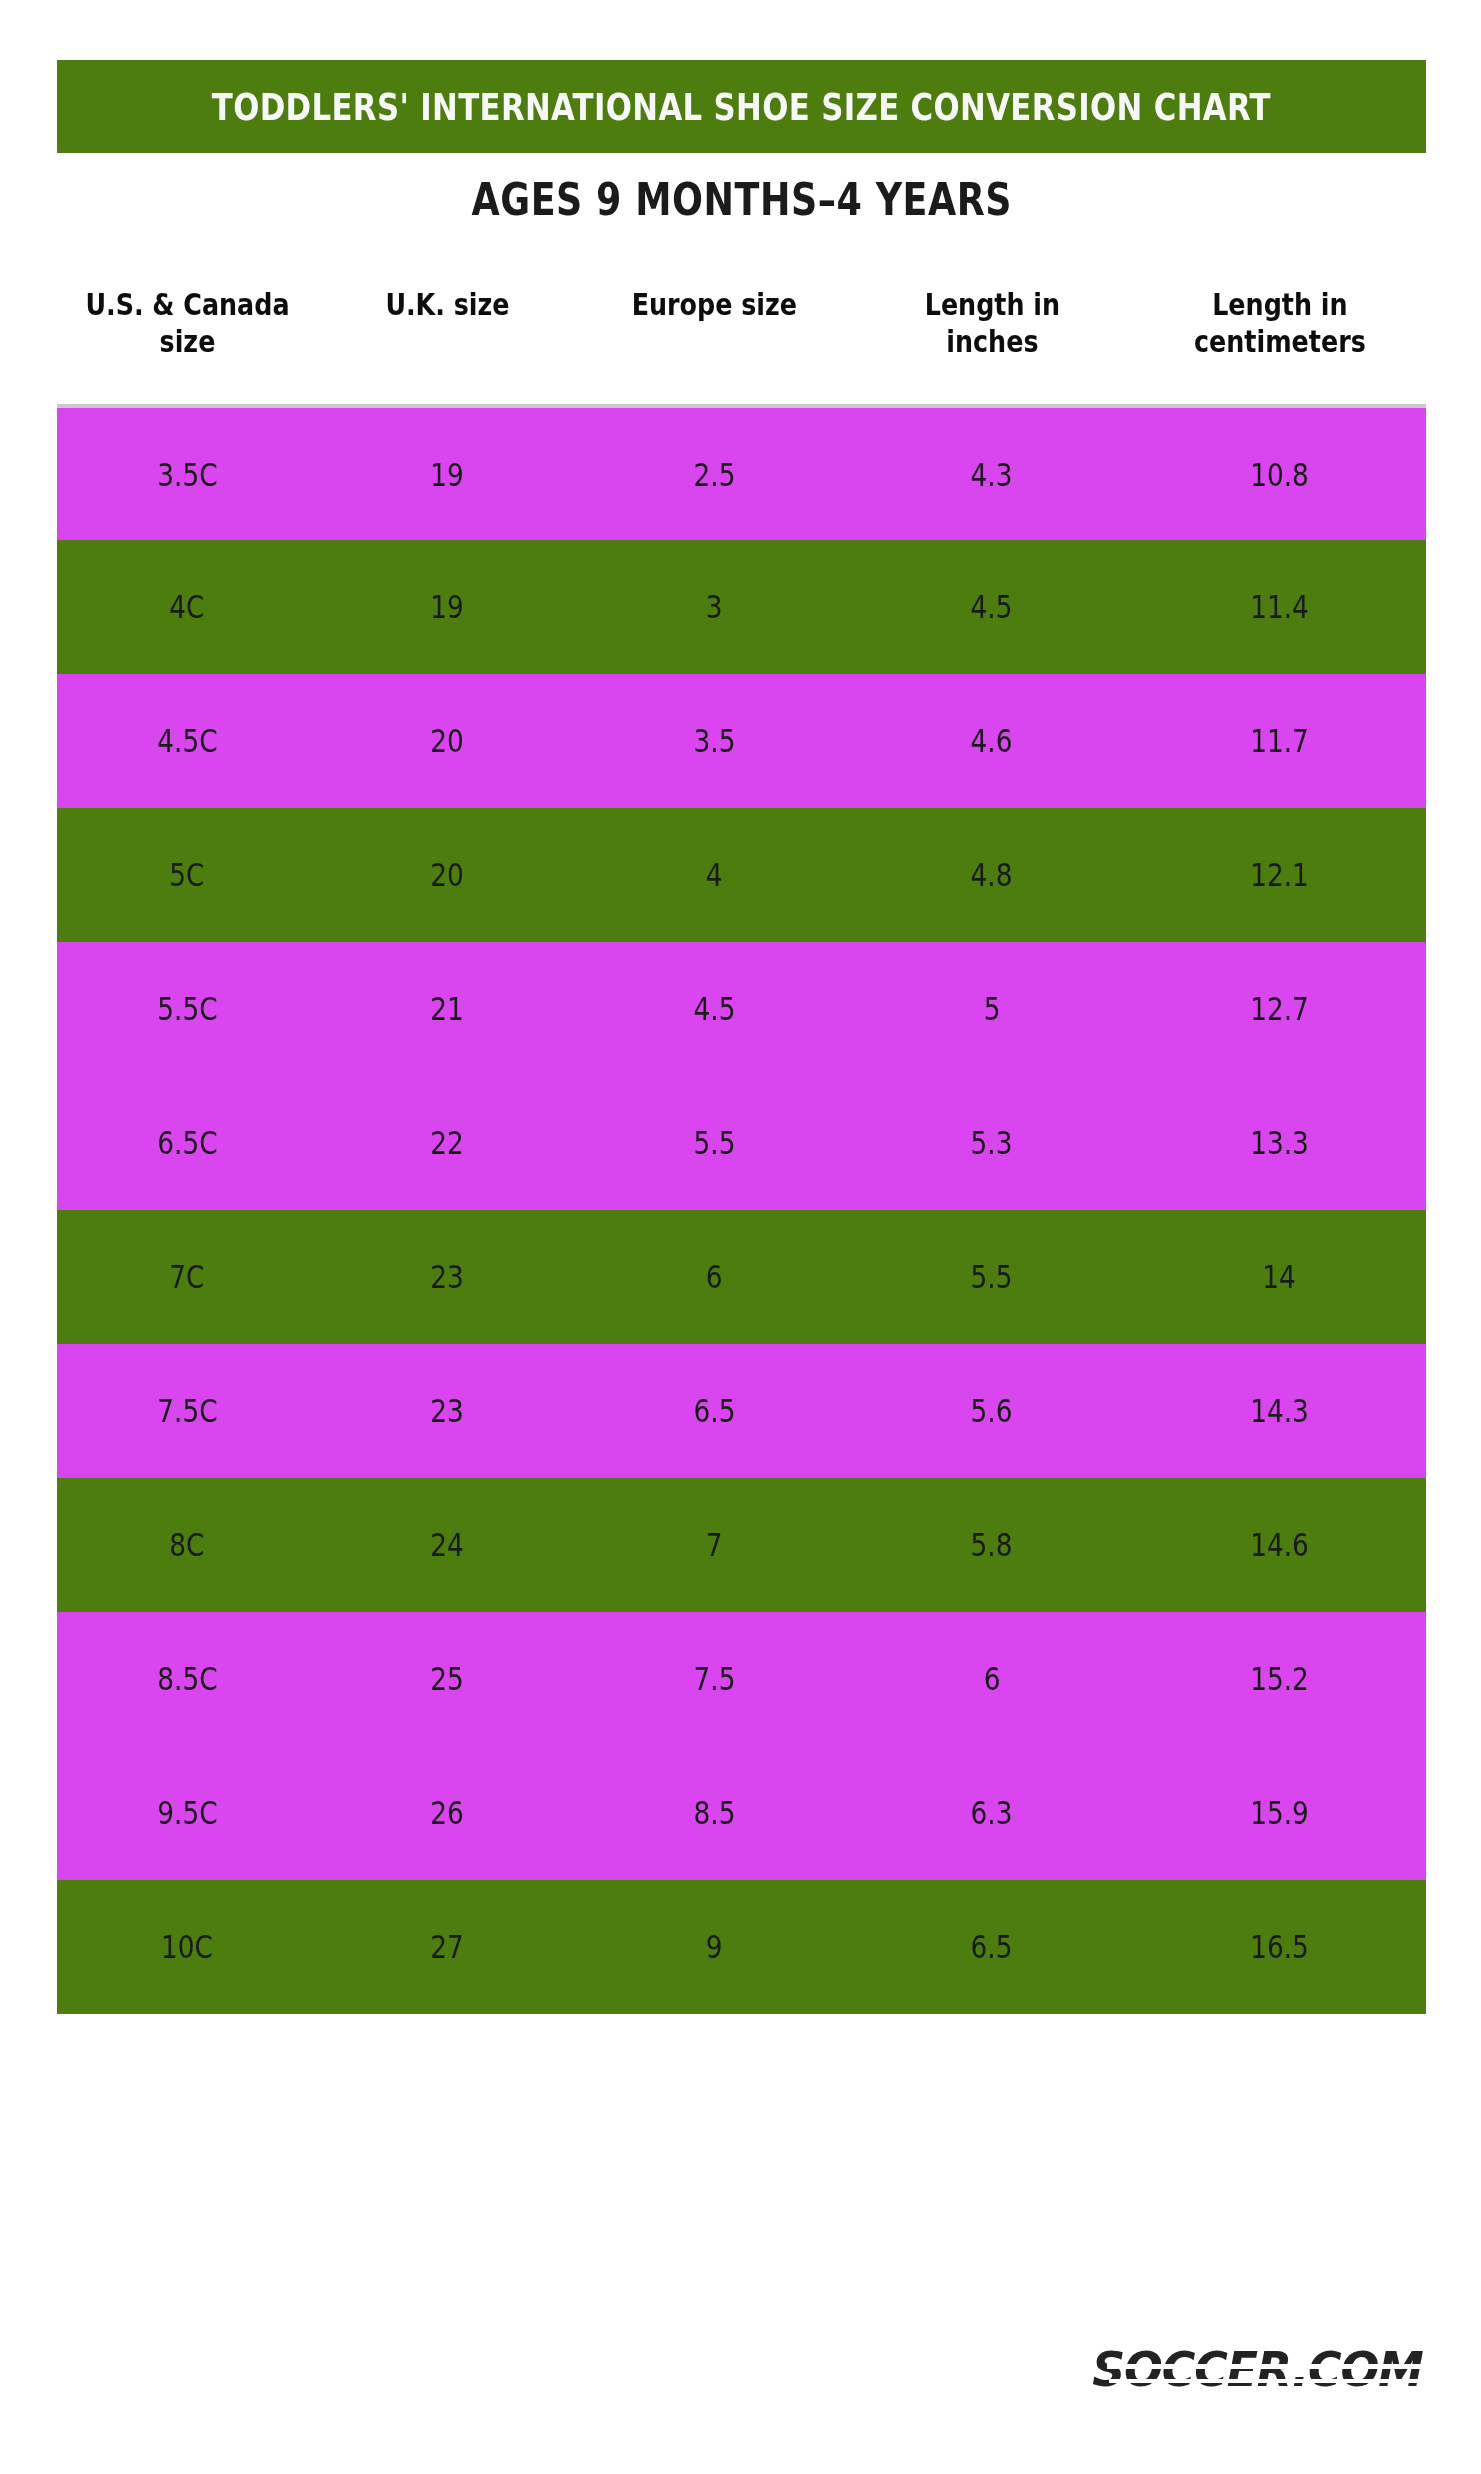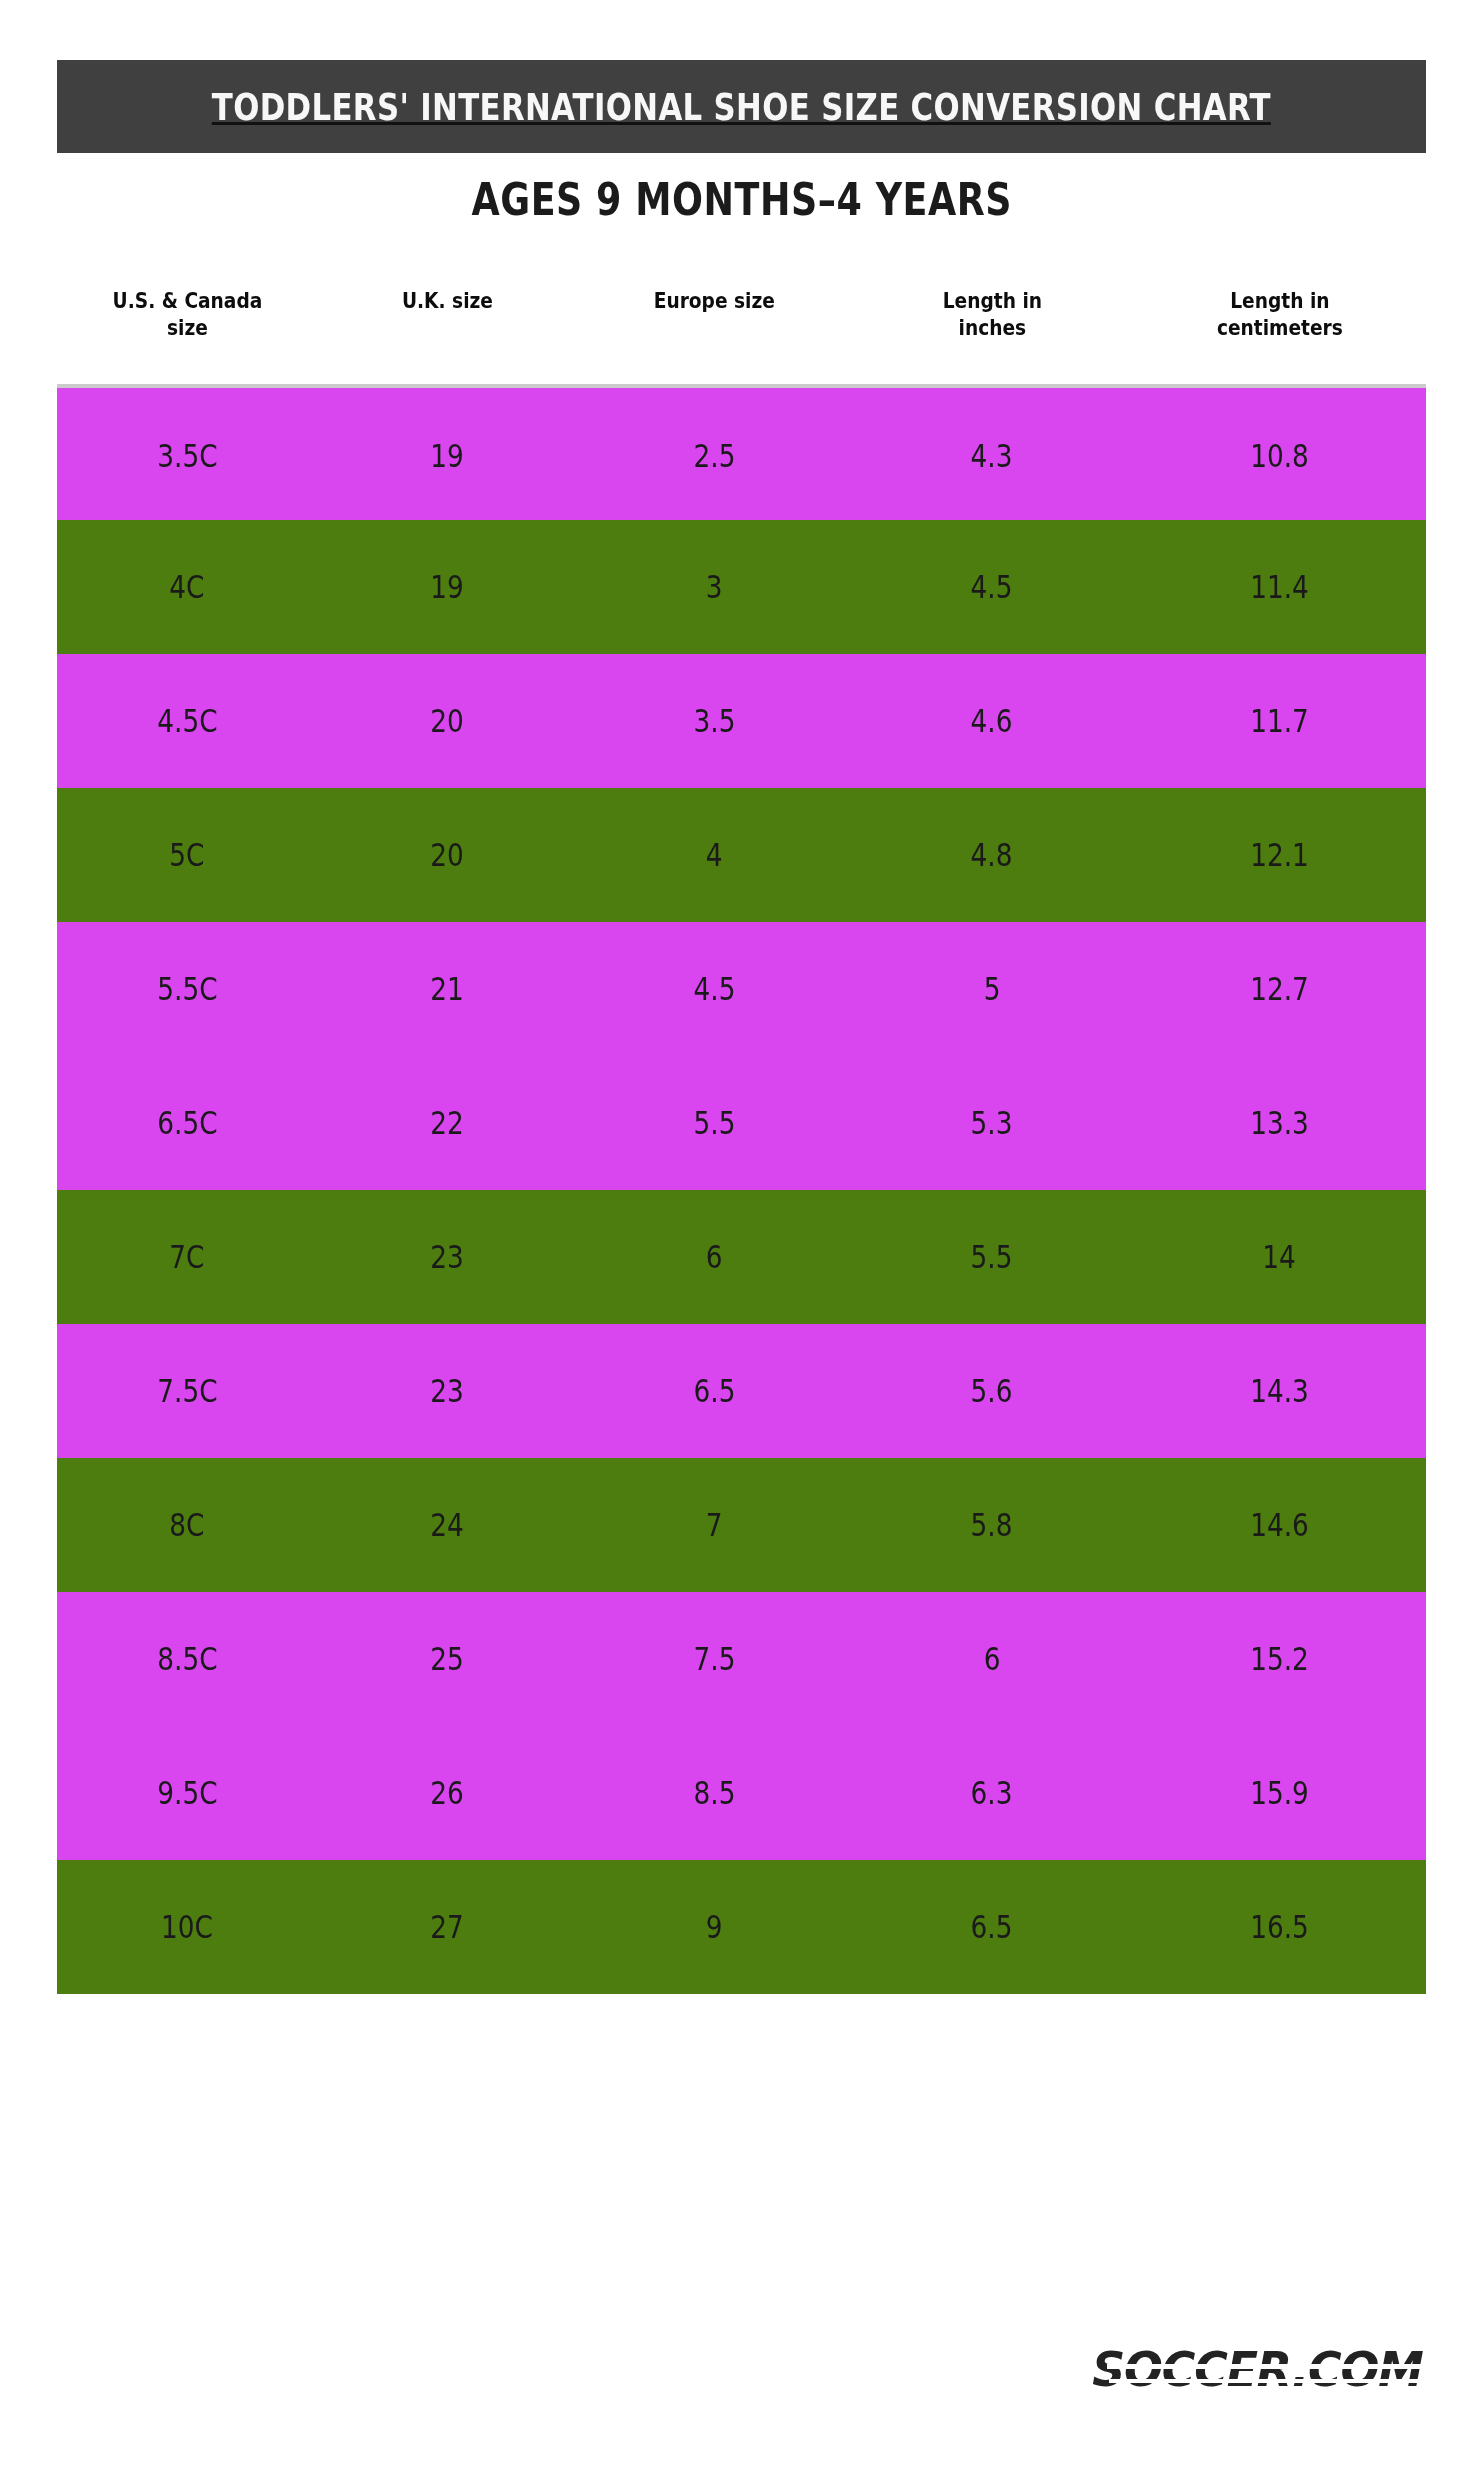--- a/index.html
+++ b/index.html
@@ -25,25 +25,24 @@
     position: relative;
   }
 
   
   .title-bar {
     position: absolute;
     left: 57px;
     top: 60px;
     width: 1369px;
     height: 93px;
-    background: #404040;
+    background: #4d7c0f;
     display: flex;
     align-items: center;
     justify-content: center;
-    text-decoration: underline;
   }
   .title-bar-text {
     color: #f7f7f7;
     font-family: "DejaVu Sans Condensed", "Liberation Sans Narrow", "Liberation Sans", sans-serif;
     font-weight: 700;
     font-size: 38px;
     letter-spacing: 0.4px;
     white-space: nowrap;
     transform: scaleX(0.90);
     transform-origin: center center;
@@ -81,21 +80,21 @@
   table.size-table col.c2 { width: 20.0%; }
   table.size-table col.c3 { width: 20.6%; }
   table.size-table col.c4 { width: 21.4%; }
 
   thead th {
     padding: 9.3px 5.6px 43px 5.6px;
     vertical-align: top;
     text-align: center;
     font-family: "DejaVu Sans Condensed", "Liberation Sans Narrow", "Liberation Sans", sans-serif;
     font-weight: 700;
-    font-size: 22px;
+    font-size: 30px;
     line-height: 1.23;
     color: #0d0d0d;
     border-bottom: 4.6px solid #cbcbcb;
   }
   thead th .hdr { display: block; transform: scaleX(0.94); }
 
   tbody td {
     height: 134px;
     text-align: center;
     vertical-align: middle;

